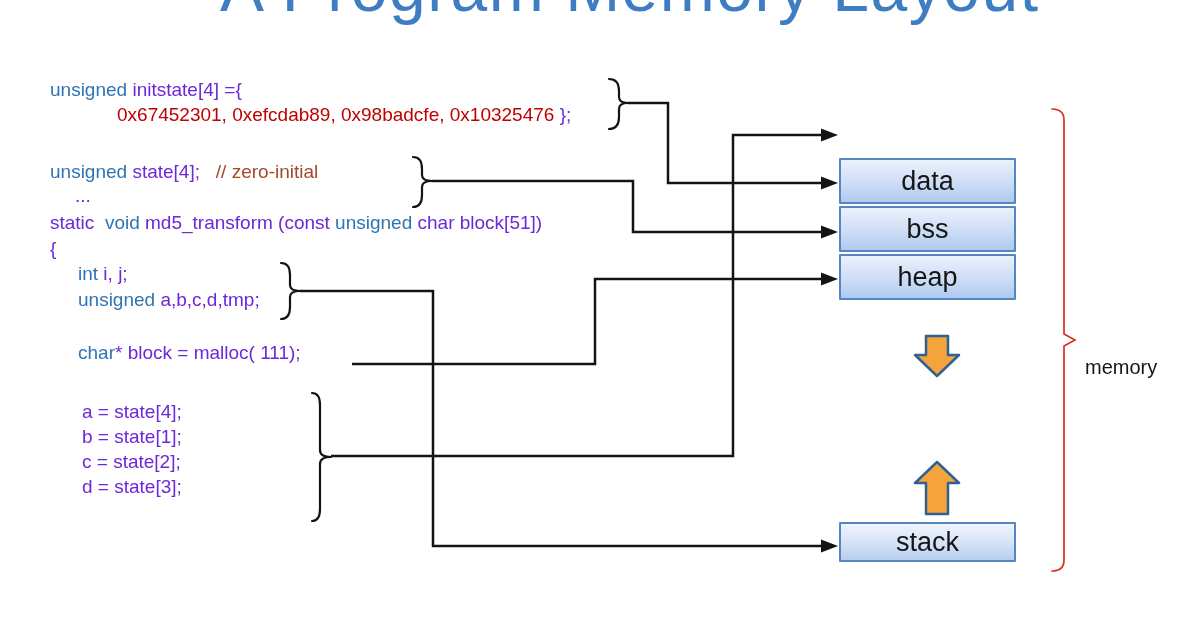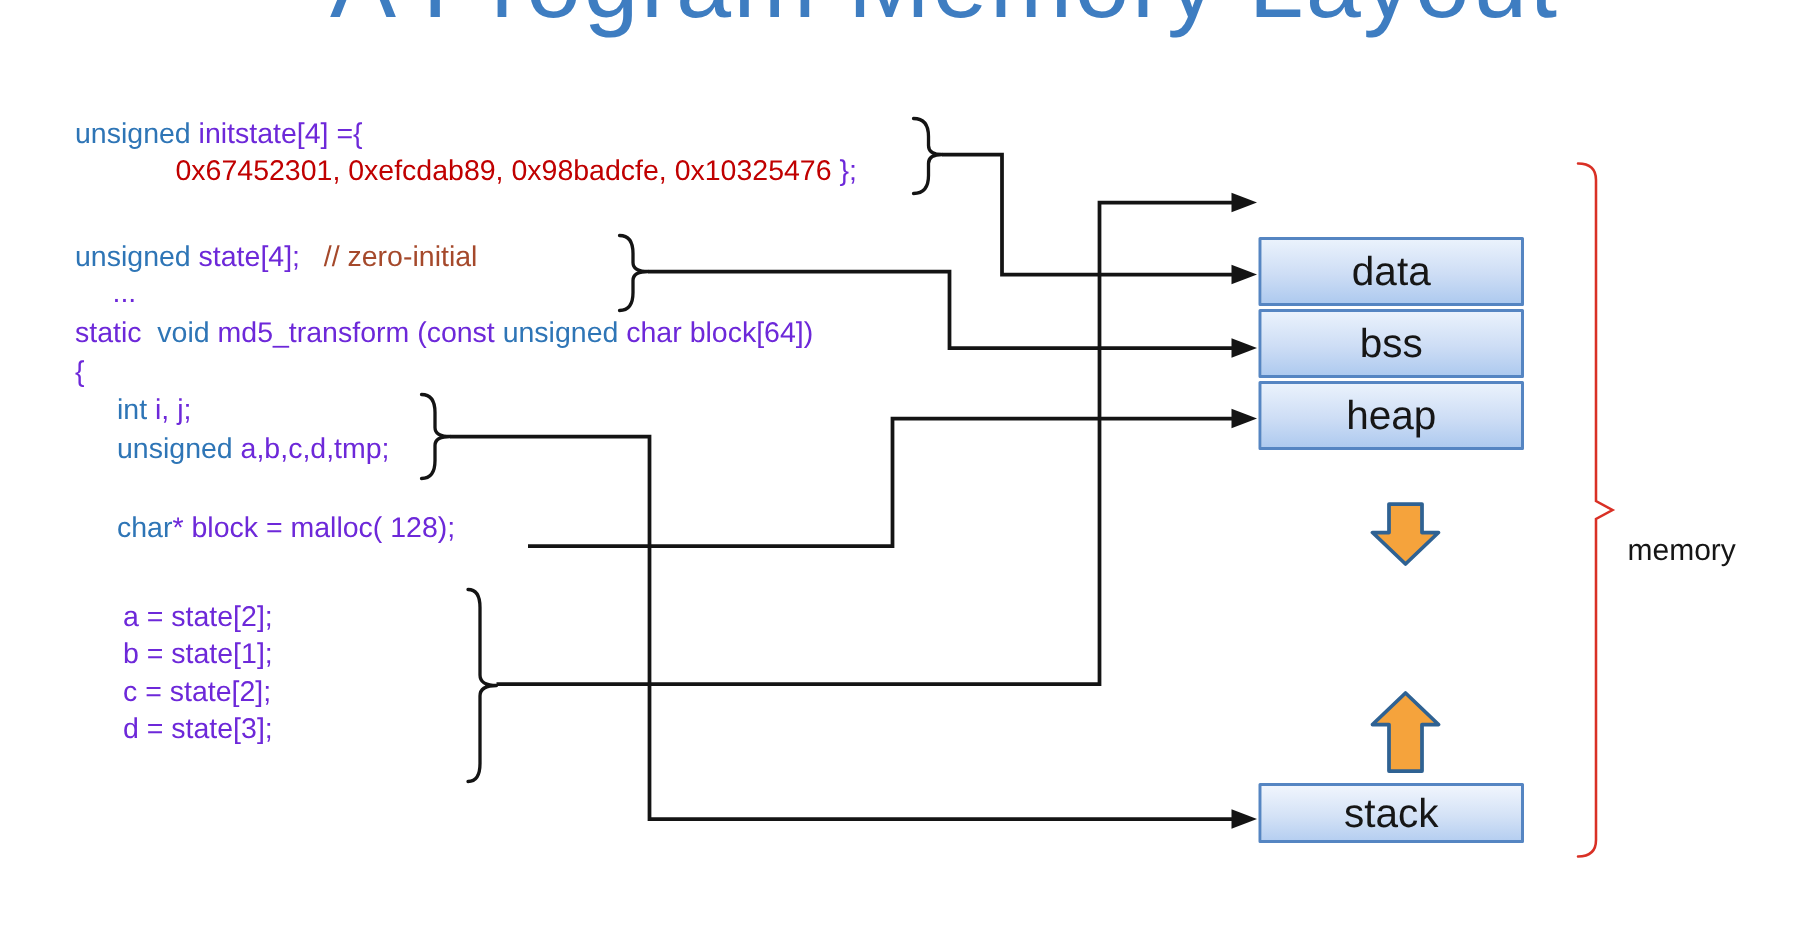--- a/index.html
+++ b/index.html
@@ -27,26 +27,26 @@
 
 <div id="stage">
 
   <div class="slide-title">A Program Memory Layout</div>
 
   <div id="code-block">
       <div class="code-line" style="left: 50px; top: 79px;"><span class="kw">unsigned</span><span class="pl"> initstate[4] ={</span></div>
       <div class="code-line" style="left: 75px; top: 104px;"><span class="hex">0x67452301, 0xefcdab89, 0x98badcfe, 0x10325476 </span><span class="pl">};</span></div>
       <div class="code-line" style="left: 50px; top: 161px;"><span class="kw">unsigned</span><span class="pl"> state[4];   </span><span class="comment">// zero-initial</span></div>
       <div class="code-line" style="left: 75px; top: 185px;"><span class="pl">...</span></div>
-      <div class="code-line" style="left: 50px; top: 212px;"><span class="pl">static  </span><span class="kw">void</span><span class="pl"> md5_transform (const </span><span class="kw">unsigned</span><span class="pl"> char block[64])</span></div>
+      <div class="code-line" style="left: 50px; top: 212px;"><span class="pl">static  </span><span class="kw">void</span><span class="pl"> md5_transform (const </span><span class="kw">unsigned</span><span class="pl"> char block[51])</span></div>
       <div class="code-line" style="left: 50px; top: 238px;"><span class="pl">{</span></div>
       <div class="code-line" style="left: 78px; top: 263px;"><span class="kw">int</span><span class="pl"> i, j;</span></div>
       <div class="code-line" style="left: 78px; top: 289px;"><span class="kw">unsigned</span><span class="pl"> a,b,c,d,tmp;</span></div>
-      <div class="code-line" style="left: 78px; top: 342px;"><span class="kw">char</span><span class="pl">* block = malloc( 128);</span></div>
-      <div class="code-line" style="left: 82px; top: 401px;"><span class="pl">a = state[2];</span></div>
+      <div class="code-line" style="left: 78px; top: 342px;"><span class="kw">char</span><span class="pl">* block = malloc( 111);</span></div>
+      <div class="code-line" style="left: 82px; top: 401px;"><span class="pl">a = state[4];</span></div>
       <div class="code-line" style="left: 82px; top: 426px;"><span class="pl">b = state[1];</span></div>
       <div class="code-line" style="left: 82px; top: 451px;"><span class="pl">c = state[2];</span></div>
       <div class="code-line" style="left: 82px; top: 476px;"><span class="pl">d = state[3];</span></div>
     </div>
 
   <svg class="overlay" width="1200" height="630" viewBox="0 0 1200 630">
     <g stroke="#141414" stroke-width="2.2" fill="none" stroke-linecap="round" stroke-linejoin="round">
       <path d="M609,79 Q619,79 619,91 L619,97 Q619,103 628,103 Q619,103 619,109 L619,117 Q619,129 609,129"></path>
       <path d="M413,157 Q422,157 422,169 L422,175 Q422,181 432,181 Q422,181 422,187 L422,195 Q422,207 413,207"></path>
       <path d="M281,263 Q290,263 290,275 L290,285 Q290,291 300,291 Q290,291 290,297 L290,307 Q290,319 281,319"></path>

